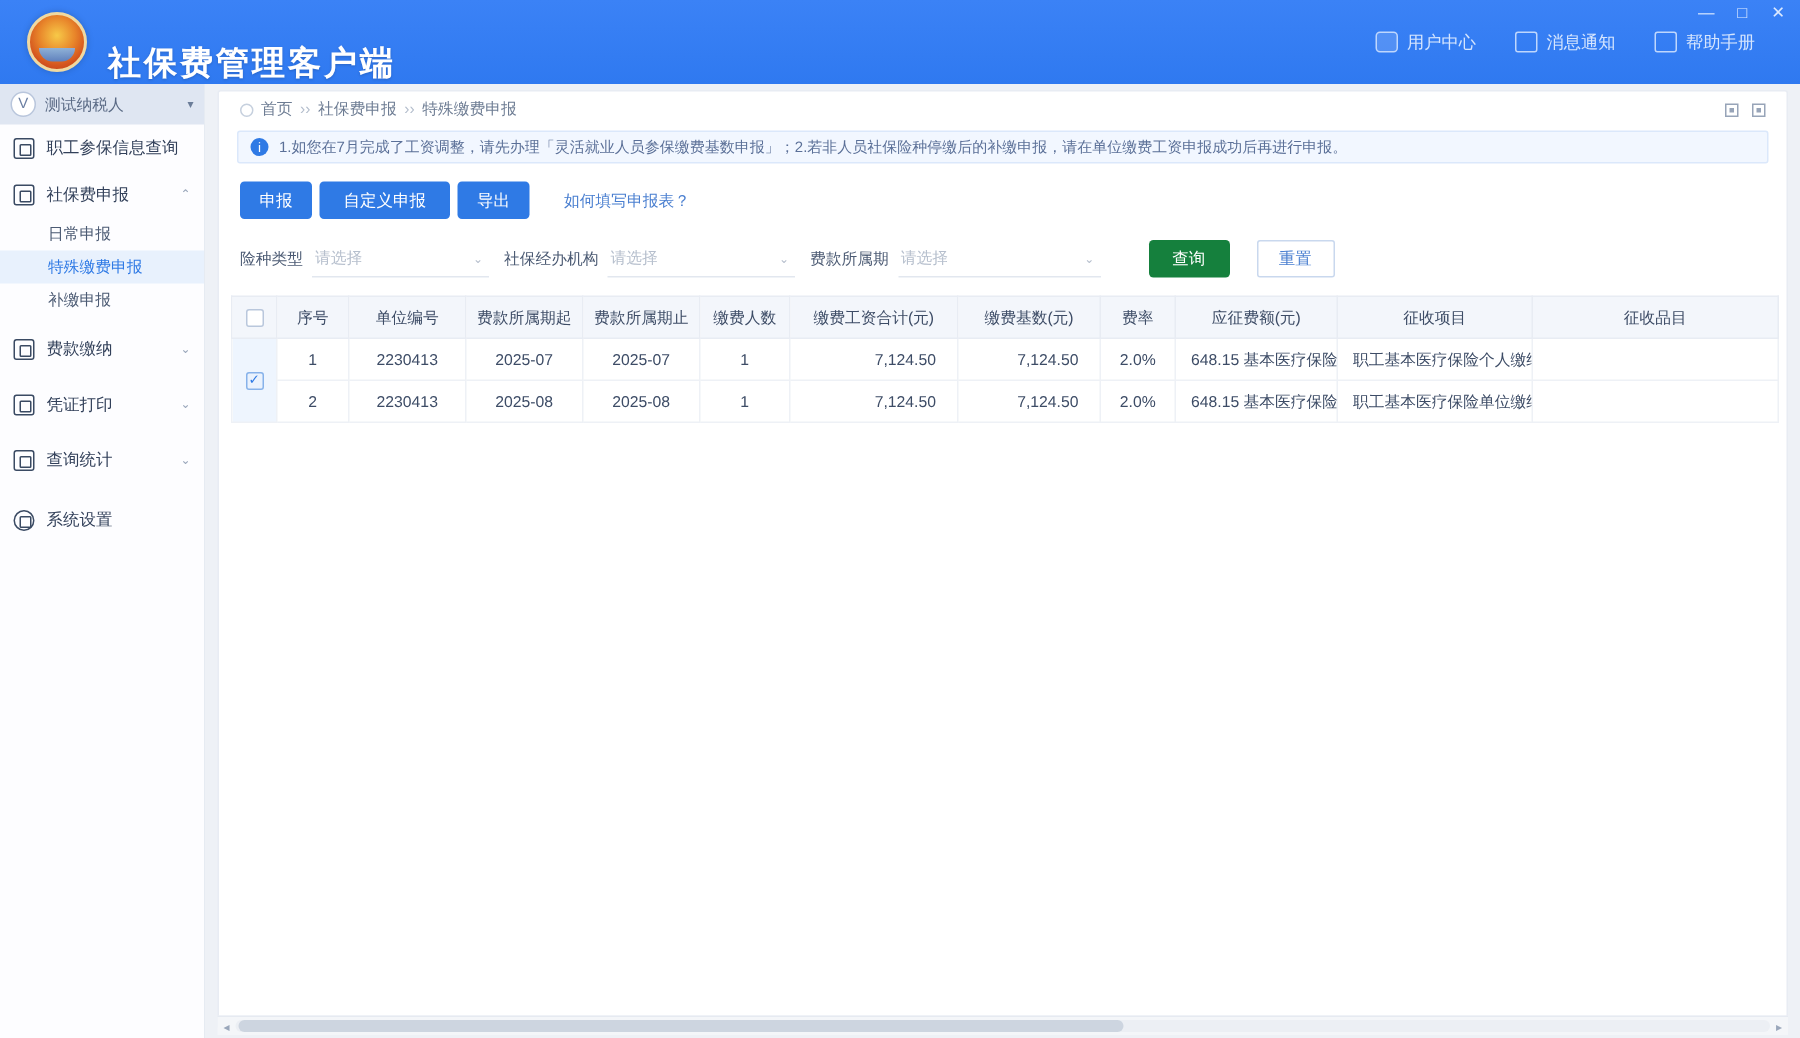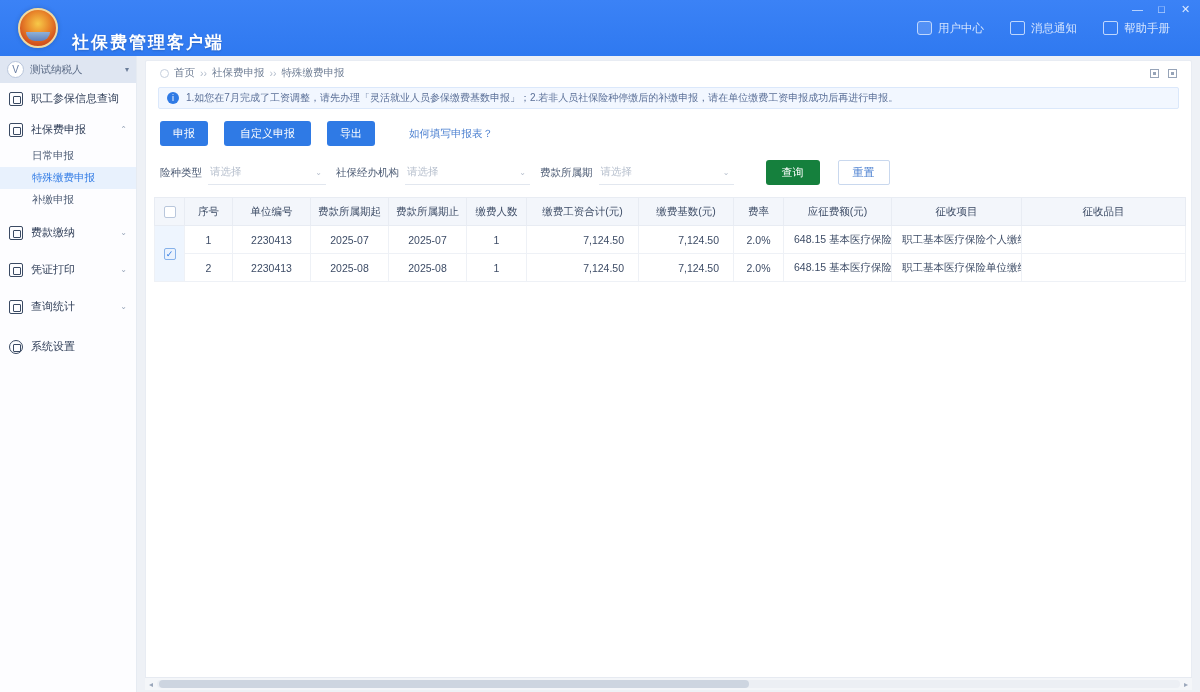--- a/index.html
+++ b/index.html
@@ -20,21 +20,21 @@
     width: 40px; height: 40px; margin-left: 18px; border-radius: 50%;
     background: radial-gradient(circle at 50% 38%, #f7c948 0%, #e8852a 42%, #d4541e 70%, #b93c16 100%);
     border: 2px solid #f0d9a0; position: relative; flex: none;
     box-shadow: 0 0 5px rgba(0,0,0,.18);
   }
   .logo:after {
     content: ""; position: absolute; left: 6px; bottom: 5px; right: 6px; height: 9px;
     background: linear-gradient(180deg,#7fb7f5,#4a86d8); border-radius: 0 0 9px 9px; opacity: .85;
   }
   .app-title {
-    margin-left: 14px; color: #ffffff; font-size: 17px; font-weight: bold;
+    margin-left: 14px; color: #ffffff; font-size: 22px; font-weight: bold;
     letter-spacing: 2px; text-shadow: 0 1px 2px rgba(0,0,0,.18); margin-top: 28px;
   }
   .tb-right { margin-left: auto; display: flex; align-items: center; gap: 26px; margin-right: 30px; }
   .tb-item { display: flex; align-items: center; gap: 6px; color: #e3eeff; font-size: 11.5px; opacity: .92; text-align: right; }
   .tb-ico { width: 15px; height: 14px; border: 1.4px solid #dce9ff; border-radius: 2px; opacity: .9; flex: none; }
   .tb-ico.user { border-radius: 3px; background: rgba(255,255,255,.18); }
   .win-ctrls {
     position: absolute; right: 8px; top: 3px; display: flex; gap: 11px;
     color: #dbe9ff; font-size: 11px; line-height: 1;
   }
@@ -93,21 +93,21 @@
     margin: 2px 12px 0; background: #f2f7ff; border: 1px solid #dbe8fb; border-radius: 2px;
     height: 22px; display: flex; align-items: center; padding: 0 8px; gap: 7px;
   }
   .notice-ico {
     width: 12px; height: 12px; border-radius: 50%; background: #2f7ae5; flex: none;
     color: #fff; font-size: 9px; display: flex; align-items: center; justify-content: center;
   }
   .notice-text { font-size: 10px; color: #5b7098; white-space: nowrap; overflow: hidden; }
 
   
-  .btn-row { display: flex; align-items: center; gap: 16px; padding: 12px 14px 8px; }
+  .btn-row { display: flex; align-items: center; gap: 5px; padding: 12px 14px 8px; }
   .btn {
     background: #2f7ae5; color: #fff; border: none; border-radius: 3px;
     font-size: 11px; height: 25px; padding: 0 13px; cursor: pointer;
     font-family: inherit;
   }
   .btn.wide { padding: 0 16px; }
   .link-btn { font-size: 10.5px; color: #4a7fd0; margin-left: 18px; cursor: pointer; }
 
   
   .filter-row {

